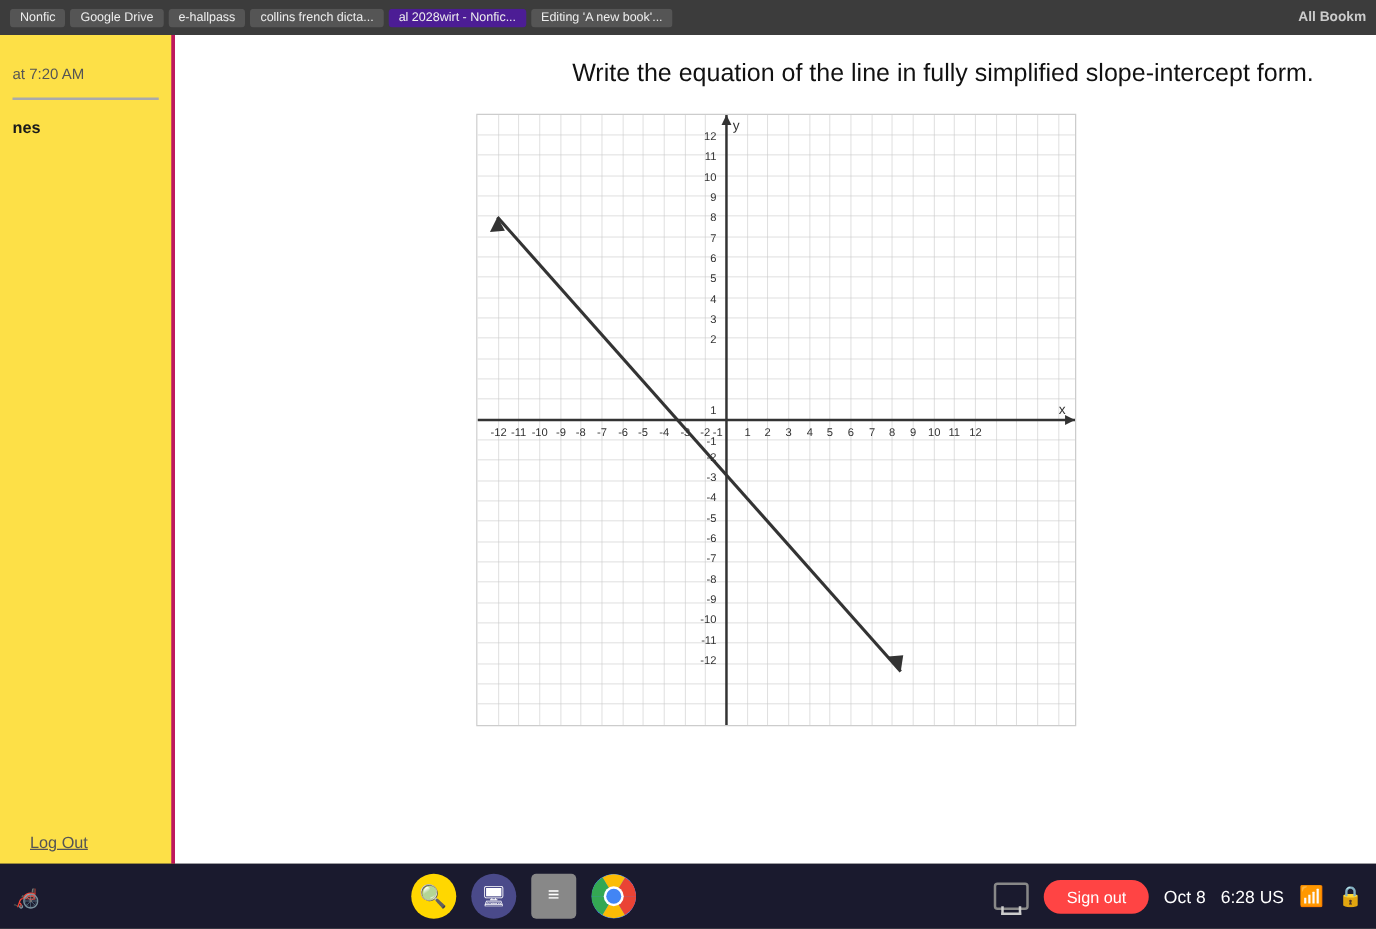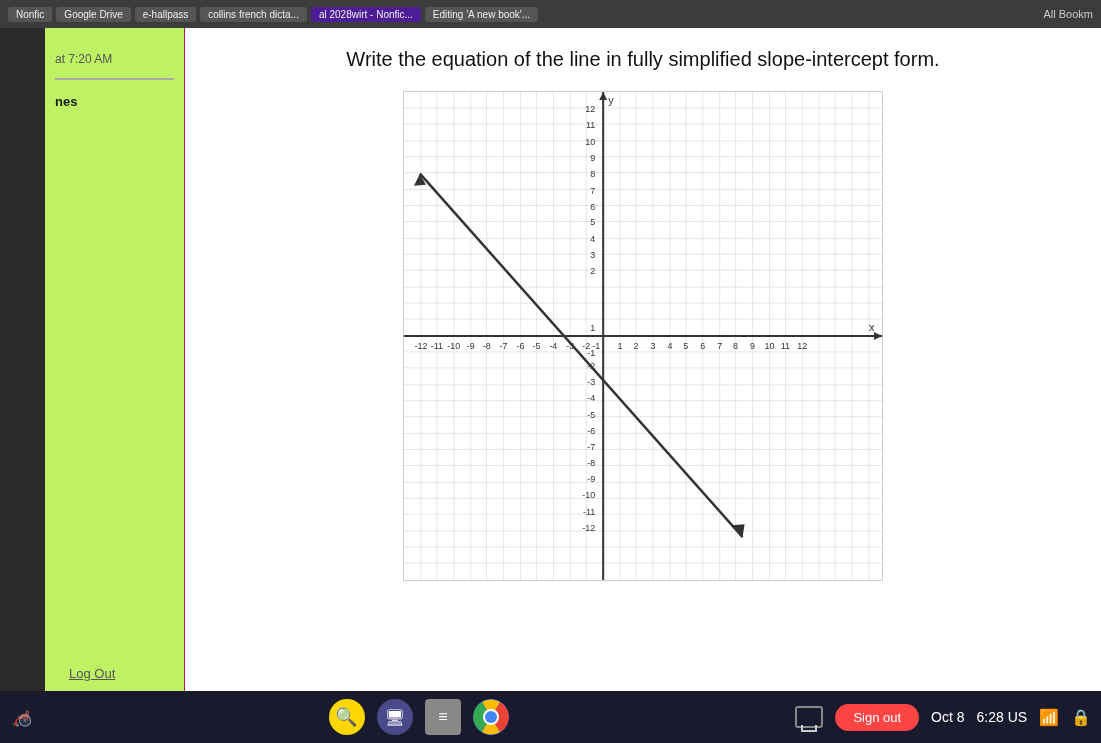--- a/index.html
+++ b/index.html
@@ -39,39 +39,39 @@
       font-size: 10px;
     }
     .tab-item.active {
       background: #4c1d95;
     }
     .browser-right {
       margin-left: auto;
       color: #ccc;
       font-size: 11px;
       white-space: nowrap;
+      font-weight: bold;
     }
 
     
     .main-layout {
       display: flex;
       width: 100%;
       height: calc(100% - 28px - 52px);
     }
 
     
     .sidebar {
       width: 140px;
-      background: #bef264;
+      background: #fde047;
       padding: 10px 0;
       display: flex;
       flex-direction: column;
-      border-right: 1px solid #be185d;
+      border-right: 3px solid #be185d;
       position: relative;
-      margin-left: 45px;
     }
     .sidebar-time {
       font-size: 12px;
       color: #555;
       padding: 4px 10px;
       margin-top: 10px;
     }
     .sidebar-divider {
       height: 2px;
       background: #aaa;
@@ -97,21 +97,21 @@
       text-decoration: underline;
     }
 
     
     .content {
       flex: 1;
       background: #ffffff;
       padding: 20px 50px;
       display: flex;
       flex-direction: column;
-      align-items: center;
+      align-items: flex-end;
     }
 
     .page-title {
       font-size: 20px;
       font-weight: normal;
       color: #111;
       margin-bottom: 20px;
     }
 
     

